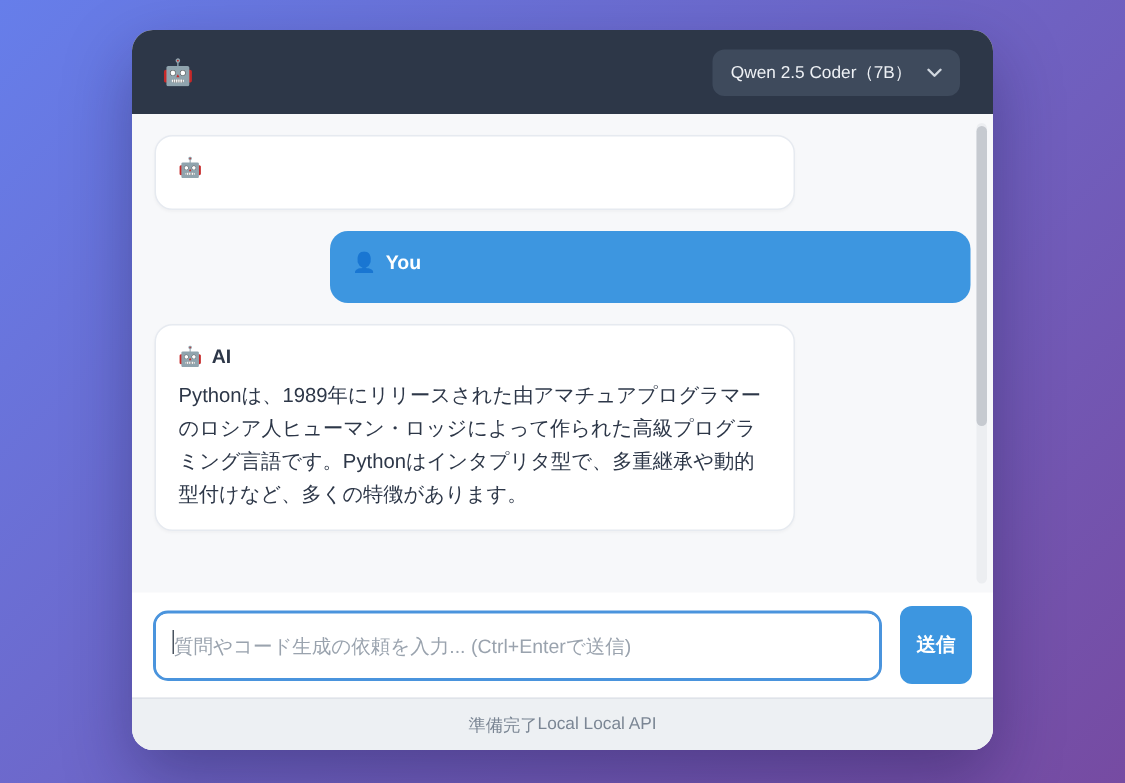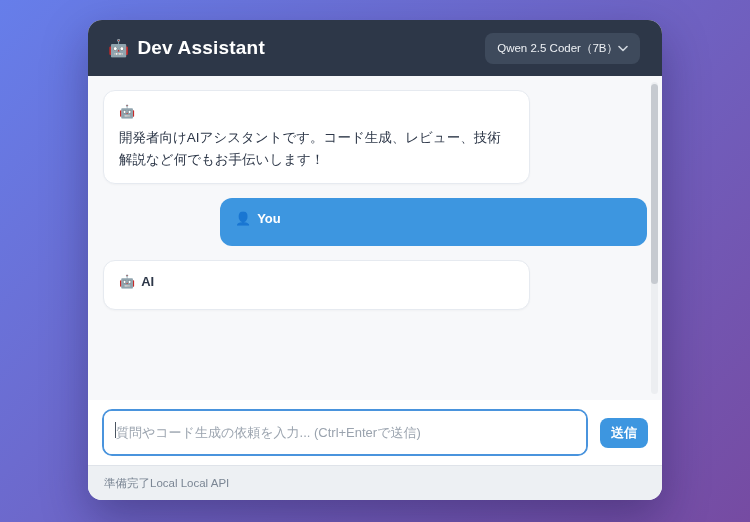--- a/index.html
+++ b/index.html
@@ -42,21 +42,21 @@
   }
   .title .emoji { font-size: 17px; }
   .model-select {
     background: #3e4a5c;
     border-radius: 8px;
     padding: 8px 12px;
     color: #eef1f5;
     font-size: 11.5px;
     display: flex;
     align-items: center;
-    gap: 0;
+    gap: 10px;
     cursor: pointer;
   }
   .chevron { display: inline-flex; align-items: center; }
   
   .messages {
     flex: 1 1 auto;
     background: #f7f8fa;
     padding: 14px 15px;
     overflow: hidden;
     position: relative;
@@ -131,86 +131,86 @@
   }
   .composer textarea::placeholder { color: #9aa3ae; }
   .caret {
     position: absolute;
     left: 13px; top: 13px;
     width: 1px; height: 16px;
     background: #4a5460;
   }
   .send-btn {
     flex: 0 0 48px;
-    height: 30px;
+    height: 52px;
     background: #3d96e0;
     color: #ffffff;
     border: none;
     border-radius: 8px;
     font-size: 13px;
     font-weight: bold;
     font-family: "Liberation Sans", "DejaVu Sans", sans-serif;
     cursor: pointer;
   }
   
   .statusbar {
     flex: 0 0 35px;
     background: #edf0f3;
     border-top: 1px solid #dfe3e9;
     display: flex;
     align-items: center;
-    justify-content: flex-start;
+    justify-content: center;
     padding: 0 16px;
     font-size: 11.5px;
     color: #7b8694;
   }
 </style>
 </head>
 <body>
 
 <div class="app-card">
 
   <div class="header">
     <div class="title">
       <span class="emoji">🤖</span>
-      <span>Dev Assistant</span>
     </div>
     <div class="model-select">
       <span>Qwen 2.5 Coder（7B）</span>
       <span class="chevron">
         <svg width="10" height="7" viewBox="0 0 10 7">
             <polyline points="1,1.5 5,5.5 9,1.5" fill="none" stroke="#cfd6de" stroke-width="1.6" stroke-linecap="round" stroke-linejoin="round"></polyline>
           </svg>
       </span>
     </div>
   </div>
 
   <div class="messages">
 
     <div class="msg ai">
       <div class="sender">
         <span class="emoji">🤖</span>
       </div>
-      <div class="body">
-        <p>開発者向けAIアシスタントです。コード生成、レビュー、技術解説など何でもお手伝いします！</p>
-      </div>
     </div>
 
     <div class="msg user">
       <div class="sender">
         <span class="emoji">👤</span>
         <span>You</span>
       </div>
     </div>
 
     <div class="msg ai">
       <div class="sender">
         <span class="emoji">🤖</span>
         <span>AI</span>
       </div>
+      <div class="body">
+        <p>Pythonは、1989年にリリースされた由アマチュアプログラマーのロシア人ヒューマン・ロッジによって作られた高級プログラミング言語です。Pythonはインタプリタ型で、多重継承や動的型付けなど、多くの特徴があります。</p>
+
+      </div>
     </div>
 
     <div class="scrollbar-track"></div>
     <div class="scrollbar-thumb"></div>
   </div>
 
   <div class="composer">
     <div class="input-wrap">
       <textarea placeholder="質問やコード生成の依頼を入力... (Ctrl+Enterで送信)" style=""></textarea>
       <div class="caret"></div>

